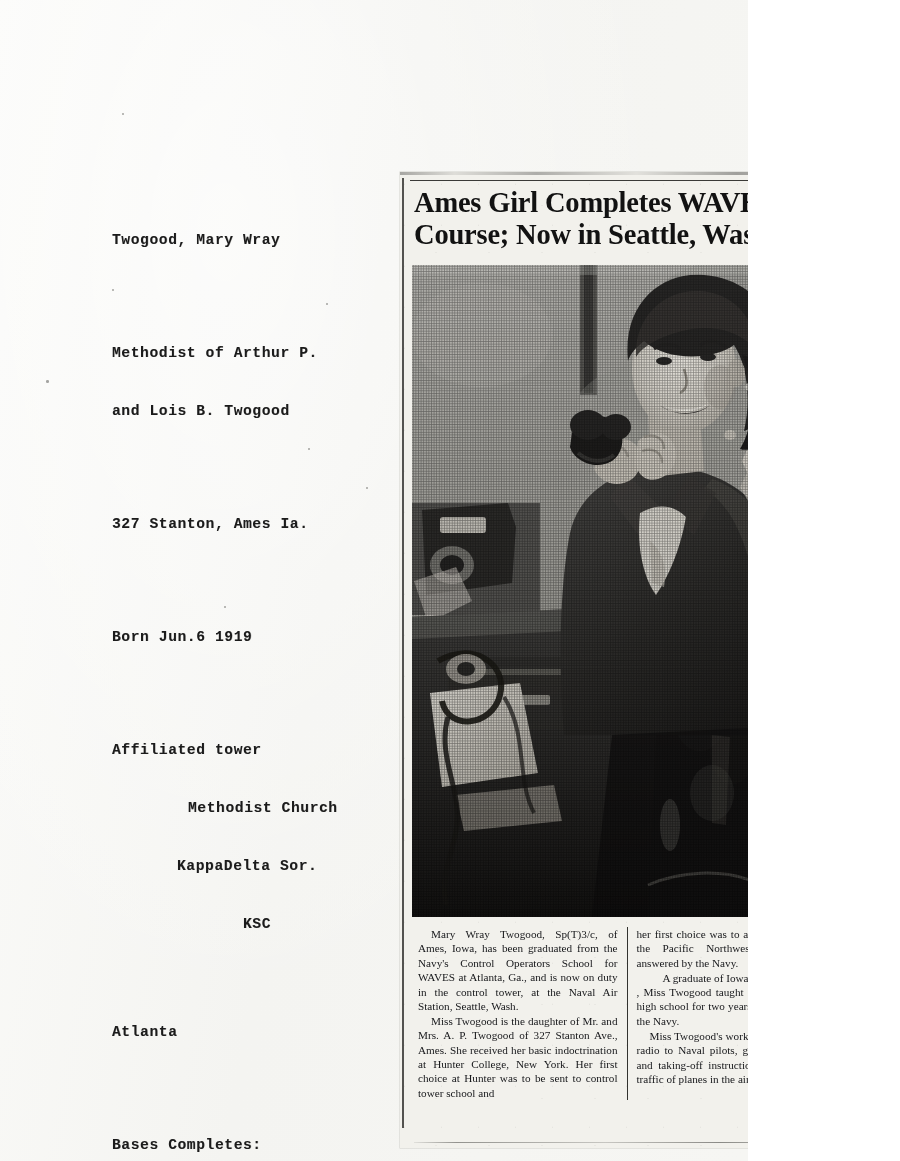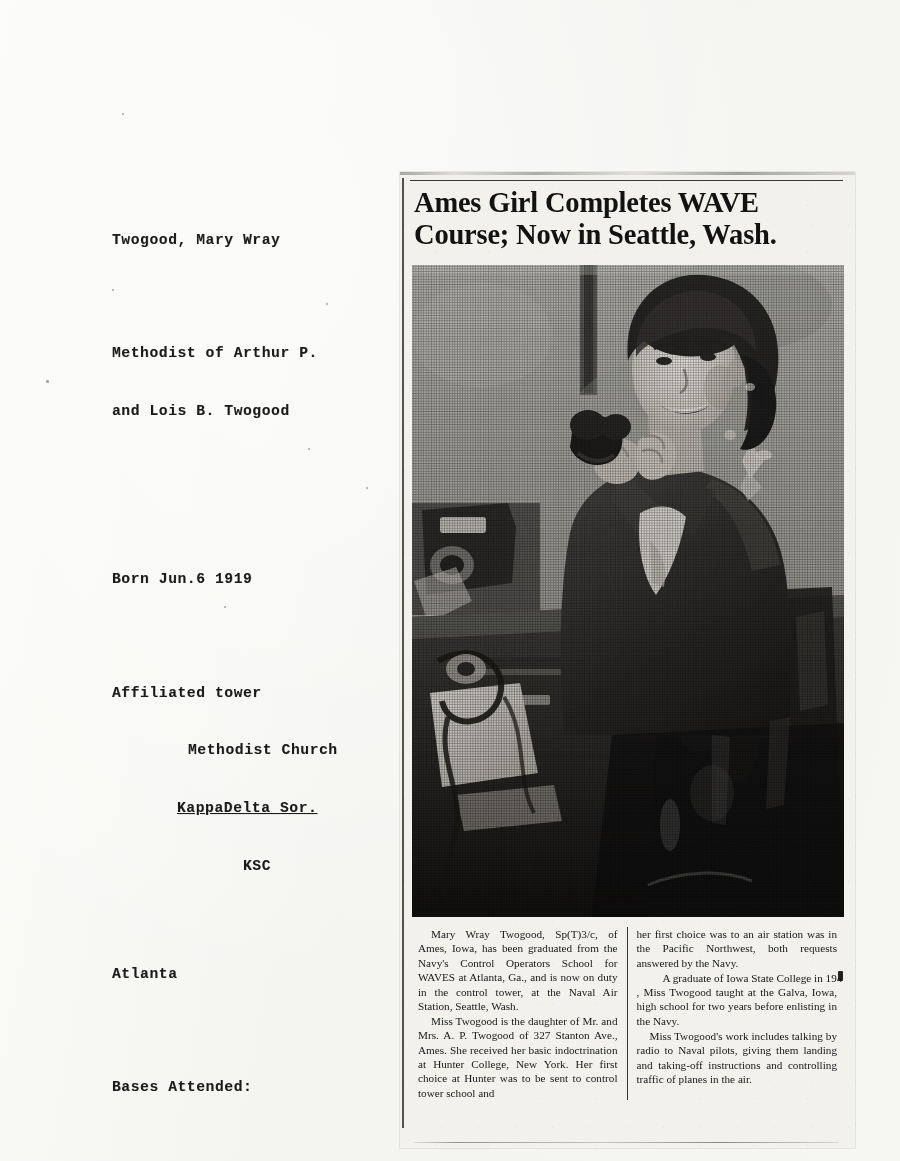--- a/index.html
+++ b/index.html
@@ -6,21 +6,21 @@
     margin: 0;
     padding: 0;
     background: #ffffff;
   }
   body {
     font-family: "Liberation Sans", sans-serif;
   }
 
   .page {
     position: relative;
-    width: 900px;
+    width: 748px;
     height: 1161px;
     background: #15803d;
     overflow: hidden;
   }
 
   
   .page-grain {
     position: absolute;
     inset: 0;
     background:
@@ -229,31 +229,32 @@
   <div class="speck" style="left:366px; top:487px; width:2px;   height:2px;"></div>
   <div class="speck" style="left:224px; top:606px; width:2px;   height:2px;"></div>
   <div class="speck" style="left:122px; top:113px; width:2px;   height:2px;"></div>
 
   <div class="typed-block">
     <div class="typed-line">Twogood, Mary Wray</div>
     <div class="gap-md"></div>
     <div class="typed-line">Methodist of Arthur P.</div>
     <div class="typed-line">and Lois B. Twogood</div>
     <div class="gap-md"></div>
+    <div class="typed-line">327 Stanton, Ames Ia.</div>
     <div class="gap-md"></div>
     <div class="typed-line">Born Jun.6 1919</div>
     <div class="gap-md"></div>
     <div class="typed-line">Affiliated tower</div>
     <div class="typed-line" style="padding-left:76px;">Methodist Church</div>
-    <div class="typed-line" style="padding-left:65px;text-decoration:underline;">KappaDelta Sor.</div>
+    <div class="typed-line" style="padding-left:65px;">KappaDelta Sor.</div>
     <div class="typed-line" style="padding-left:131px;">KSC</div>
     <div class="gap-sm"></div>
     <div class="typed-line">Atlanta</div>
     <div class="gap-md"></div>
-    <div class="typed-line">Bases Attended:</div>
+    <div class="typed-line">Bases Completes:</div>
     
     
     
     
     
     
     
     
     
   </div>

